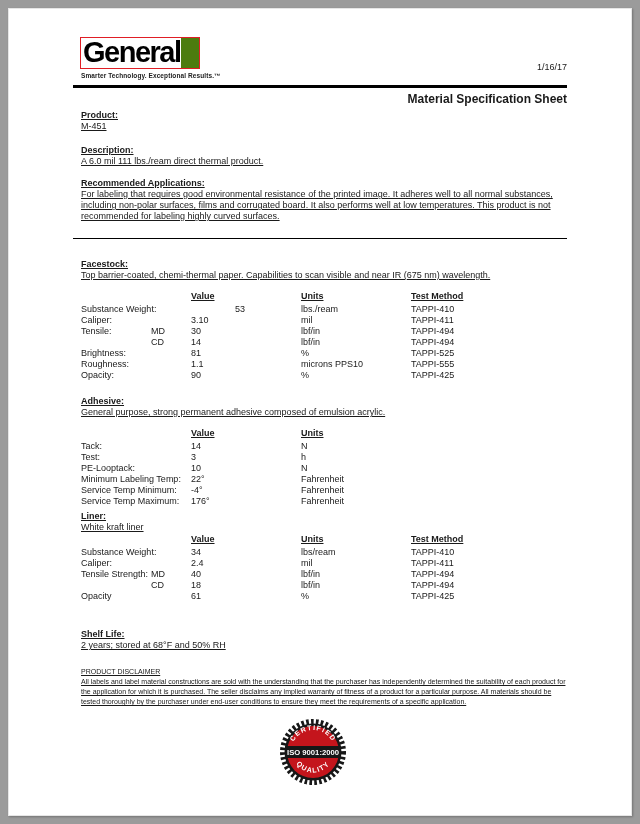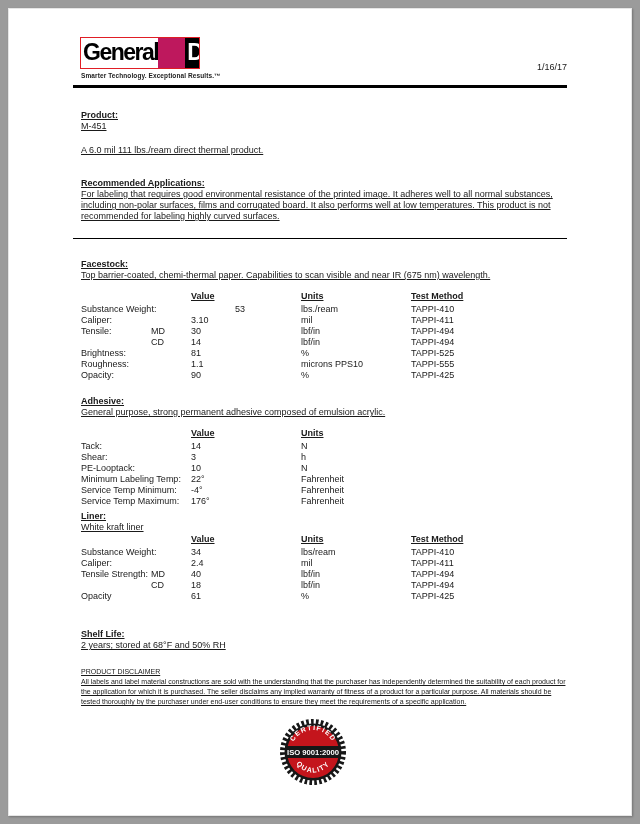--- a/index.html
+++ b/index.html
@@ -16,22 +16,22 @@
     box-shadow:1px 1px 2px rgba(0,0,0,.25);
   }
   .content{
     position:absolute;left:72px;top:0;width:486px;height:100%;
     font-size:9px;line-height:11px;
   }
   
   .logo{
     position:absolute;top:28px;left:-1px;width:118px;height:30px;
     border:1px solid var(--logo-red,#e01e25);
-    display:flex;align-items:stretch;overflow:hidden;background:#be185d;
-    font-weight:bold;font-size:23px;letter-spacing:-1.5px;line-height:28px;gap:27px;
+    display:flex;align-items:stretch;overflow:hidden;background:#4d7c0f;
+    font-weight:bold;font-size:29px;letter-spacing:-1.5px;line-height:28px;gap:27px;
   }
   .logo-general{flex:1 1 auto;background:#fff;color:#000;padding-left:2px;}
   .logo-data{flex:0 0 auto;background:#000;color:#fff;padding:0 4px 0 2px;}
   .tagline{position:absolute;top:61px;left:0;font-size:6.5px;font-weight:600;color:#222;letter-spacing:.1px;}
   .date{position:absolute;top:53px;right:0;font-size:9px;}
   .rule-thick{position:absolute;top:76px;left:-8px;width:494px;height:3px;background:#000;}
   .rule-thin{position:absolute;top:229px;left:-8px;width:494px;height:1px;background:#000;}
   .title{position:absolute;top:85px;left:0;width:100%;text-align:right;font-weight:bold;font-size:12px;}
   
   .sec{position:absolute;left:0;width:100%;text-decoration:underline;}
@@ -63,27 +63,29 @@
 <div class="page">
   <div class="content">
 
     <div class="logo">
       <span class="logo-general">General</span>
       <span class="logo-data">Data</span>
     </div>
     <div class="tagline">Smarter Technology. Exceptional Results.™</div>
     <div class="date">1/16/17</div>
     <div class="rule-thick"></div>
+    <div class="title">Material Specification Sheet</div>
 
     <div class="sec sec-product">
       <div class="h">Product:</div>
       <div class="b">M-451</div>
     </div>
 
     <div class="sec sec-description">
+      <div class="h">Description:</div>
       <div class="b">A 6.0 mil 111 lbs./ream direct thermal product.</div>
     </div>
 
     <div class="sec sec-applications">
       <div class="h">Recommended Applications:</div>
       <div class="b">For labeling that requires good environmental resistance of the printed image. It adheres well to all normal substances, including non-polar surfaces, films and corrugated board. It also performs well at low temperatures. This product is not recommended for labeling highly curved surfaces.</div>
     </div>
 
     <div class="rule-thin"></div>
 
@@ -149,21 +151,21 @@
           <div class="trow thead">
             <span class="hcell" style="left: 110px;">Value</span>
             <span class="hcell" style="left: 220px;">Units</span>
           </div>
           <div class="trow">
             <span class="cell" style="left: 0px;">Tack:</span>
             <span class="cell" style="left: 110px;">14</span>
             <span class="cell" style="left: 220px;">N</span>
           </div>
           <div class="trow">
-            <span class="cell" style="left: 0px;">Shear:</span>
+            <span class="cell" style="left: 0px;">Test:</span>
             <span class="cell" style="left: 110px;">3</span>
             <span class="cell" style="left: 220px;">h</span>
           </div>
           <div class="trow">
             <span class="cell" style="left: 0px;">PE-Looptack:</span>
             <span class="cell" style="left: 110px;">10</span>
             <span class="cell" style="left: 220px;">N</span>
           </div>
           <div class="trow">
             <span class="cell" style="left: 0px;">Minimum Labeling Temp:</span>

